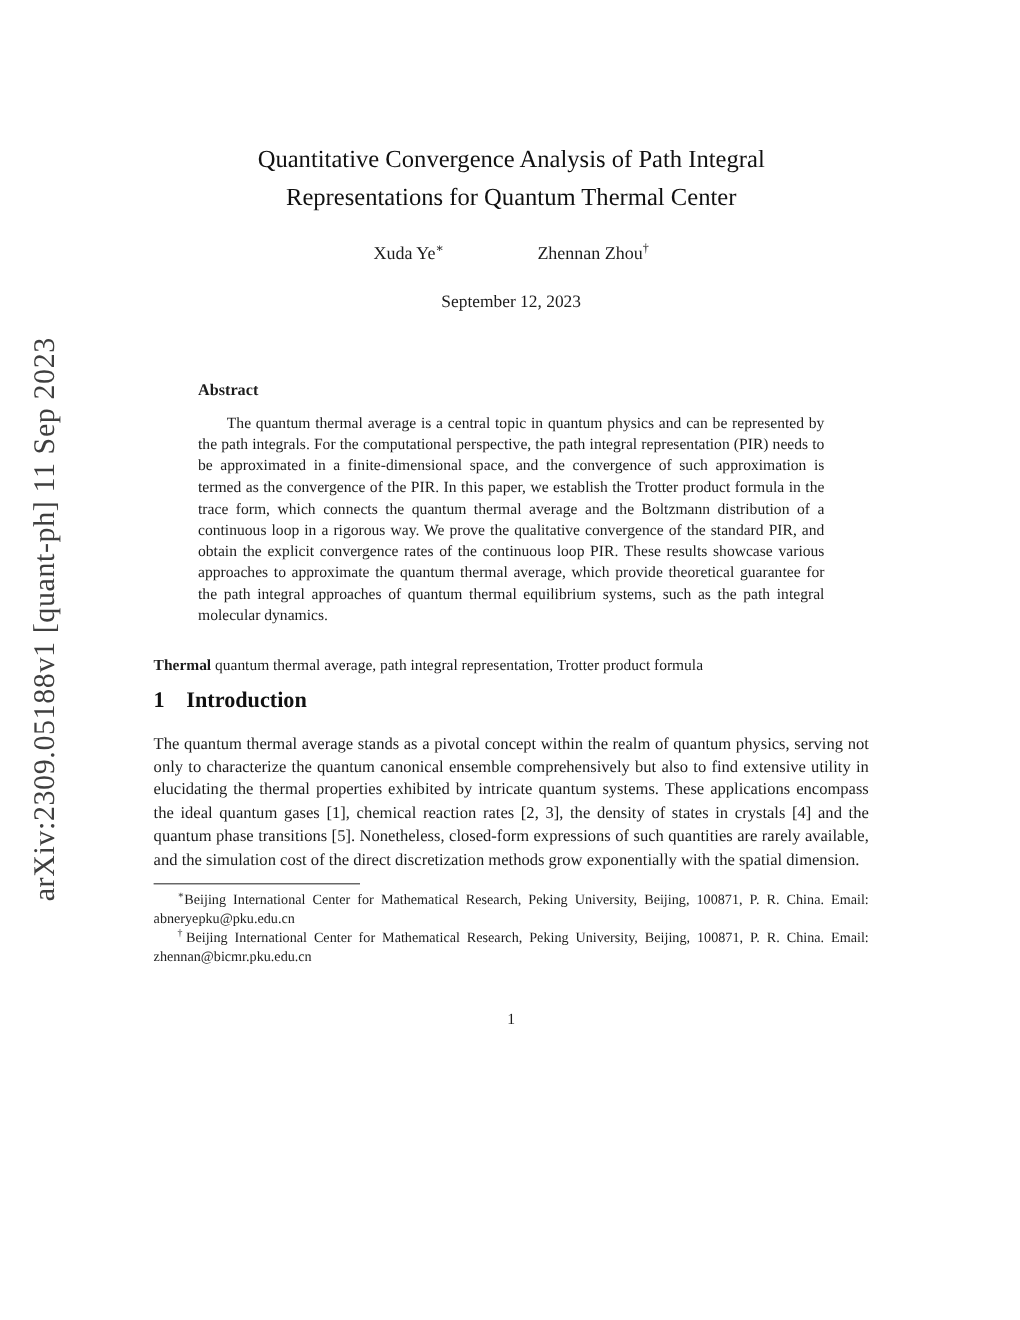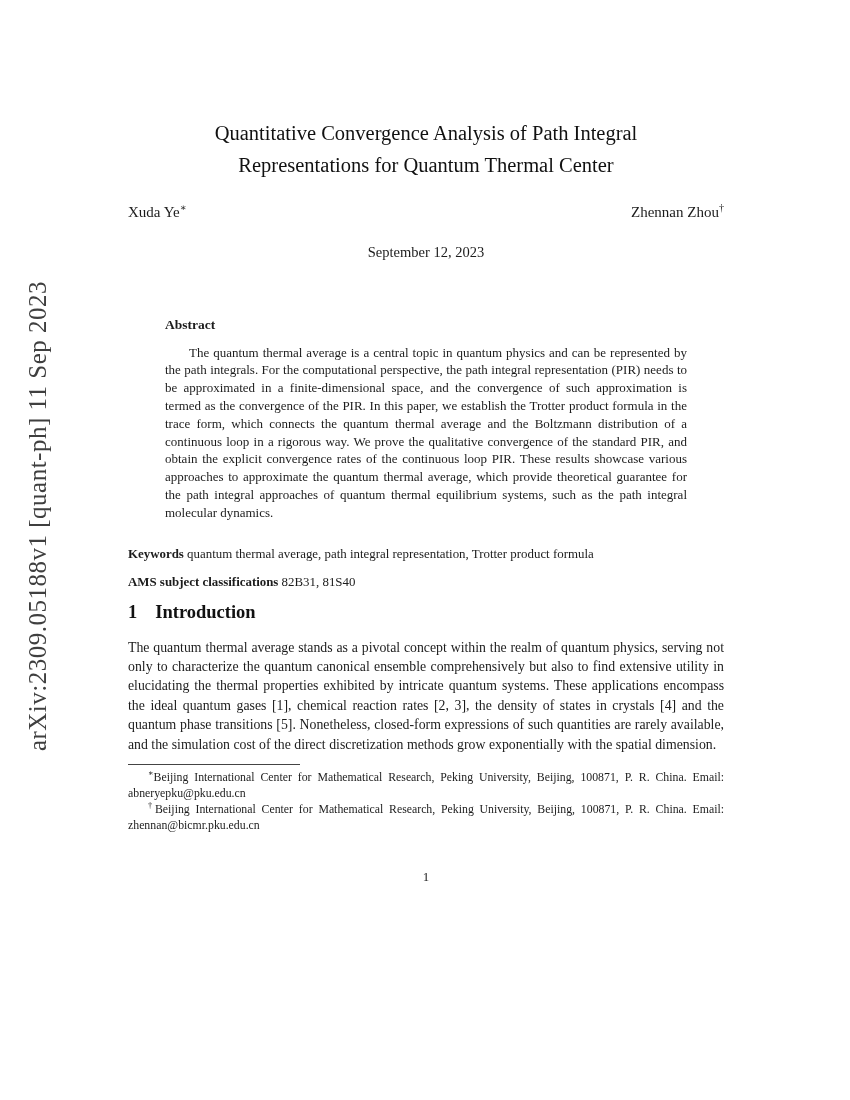--- a/index.html
+++ b/index.html
@@ -35,21 +35,21 @@
     padding-top: 118px;
   }
   .title {
     text-align: center;
     font-size: 20.5px;
     line-height: 1.55;
     color: #111;
   }
   .authors {
     display: flex;
-    justify-content: space-between;
+    justify-content: center;
     gap: 78px;
     margin-top: 22px;
     font-size: 15px;
   }
   .author-mark {
     vertical-align: super;
     font-size: 68%;
     line-height: 0;
   }
   .date {
@@ -141,26 +141,23 @@
     </div>
 
     <div class="date">September 12, 2023</div>
 
     <div class="abstract">
       <div class="abstract-heading">Abstract</div>
       <div class="abstract-text">The quantum thermal average is a central topic in quantum physics and can be represented by the path integrals. For the computational perspective, the path integral representation (PIR) needs to be approximated in a finite-dimensional space, and the convergence of such approximation is termed as the convergence of the PIR. In this paper, we establish the Trotter product formula in the trace form, which connects the quantum thermal average and the Boltzmann distribution of a continuous loop in a rigorous way. We prove the qualitative convergence of the standard PIR, and obtain the explicit convergence rates of the continuous loop PIR. These results showcase various approaches to approximate the quantum thermal average, which provide theoretical guarantee for the path integral approaches of quantum thermal equilibrium systems, such as the path integral molecular dynamics.</div>
     </div>
 
     <div class="meta-line keywords-line">
-      <span class="meta-label">Keywords</span><span> quantum thermal average, path integral representation, Trotter product formula</span>
+      <span class="meta-label">Thermal</span><span> quantum thermal average, path integral representation, Trotter product formula</span>
     </div>
 
-    <div class="meta-line ams-line">
-      <span class="meta-label">AMS subject classifications</span><span> 82B31, 81S40</span>
-    </div>
 
     <div class="section-heading">
       <span class="section-number">1</span><span>Introduction</span>
     </div>
 
     <div class="body-paragraph">The quantum thermal average stands as a pivotal concept within the realm of quantum physics, serving not only to characterize the quantum canonical ensemble comprehensively but also to find extensive utility in elucidating the thermal properties exhibited by intricate quantum systems. These applications encompass the ideal quantum gases [1], chemical reaction rates [2, 3], the density of states in crystals [4] and the quantum phase transitions [5]. Nonetheless, closed-form expressions of such quantities are rarely available, and the simulation cost of the direct discretization methods grow exponentially with the spatial dimension.</div>
 
     <div class="footnote-rule"></div>
 
     <div class="footnotes">

